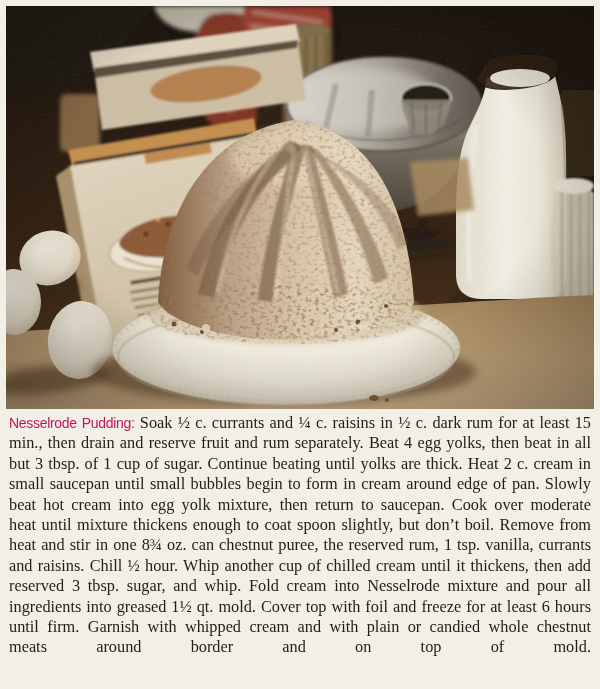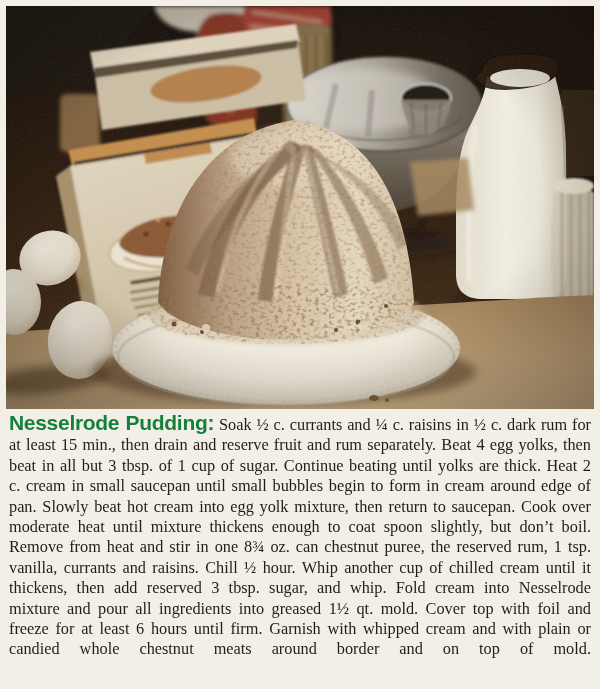--- a/index.html
+++ b/index.html
@@ -18,22 +18,22 @@
     position:absolute;left:9px;top:413px;width:582px;height:272px;
     overflow:hidden;
     color:#221d17;
     font-size:16.3px;line-height:20.4px;
     text-align:justify;text-align-last:justify;-moz-text-align-last:justify;
     word-spacing:0.05em;
   }
   .recipe-block p{margin:0;}
   .recipe-title{
     font-family:"Liberation Sans", sans-serif;
-    font-weight:700;font-size:21px;letter-spacing:-0.3px;
-    color:#15803d;
+    font-weight:400;font-size:14px;letter-spacing:-0.3px;
+    color:#be185d;
   }
 </style>
 </head>
 <body>
 
 <div class="page">
 
   <figure class="photo-frame">
     <svg viewBox="0 0 588 403" xmlns="http://www.w3.org/2000/svg">
       <defs>

